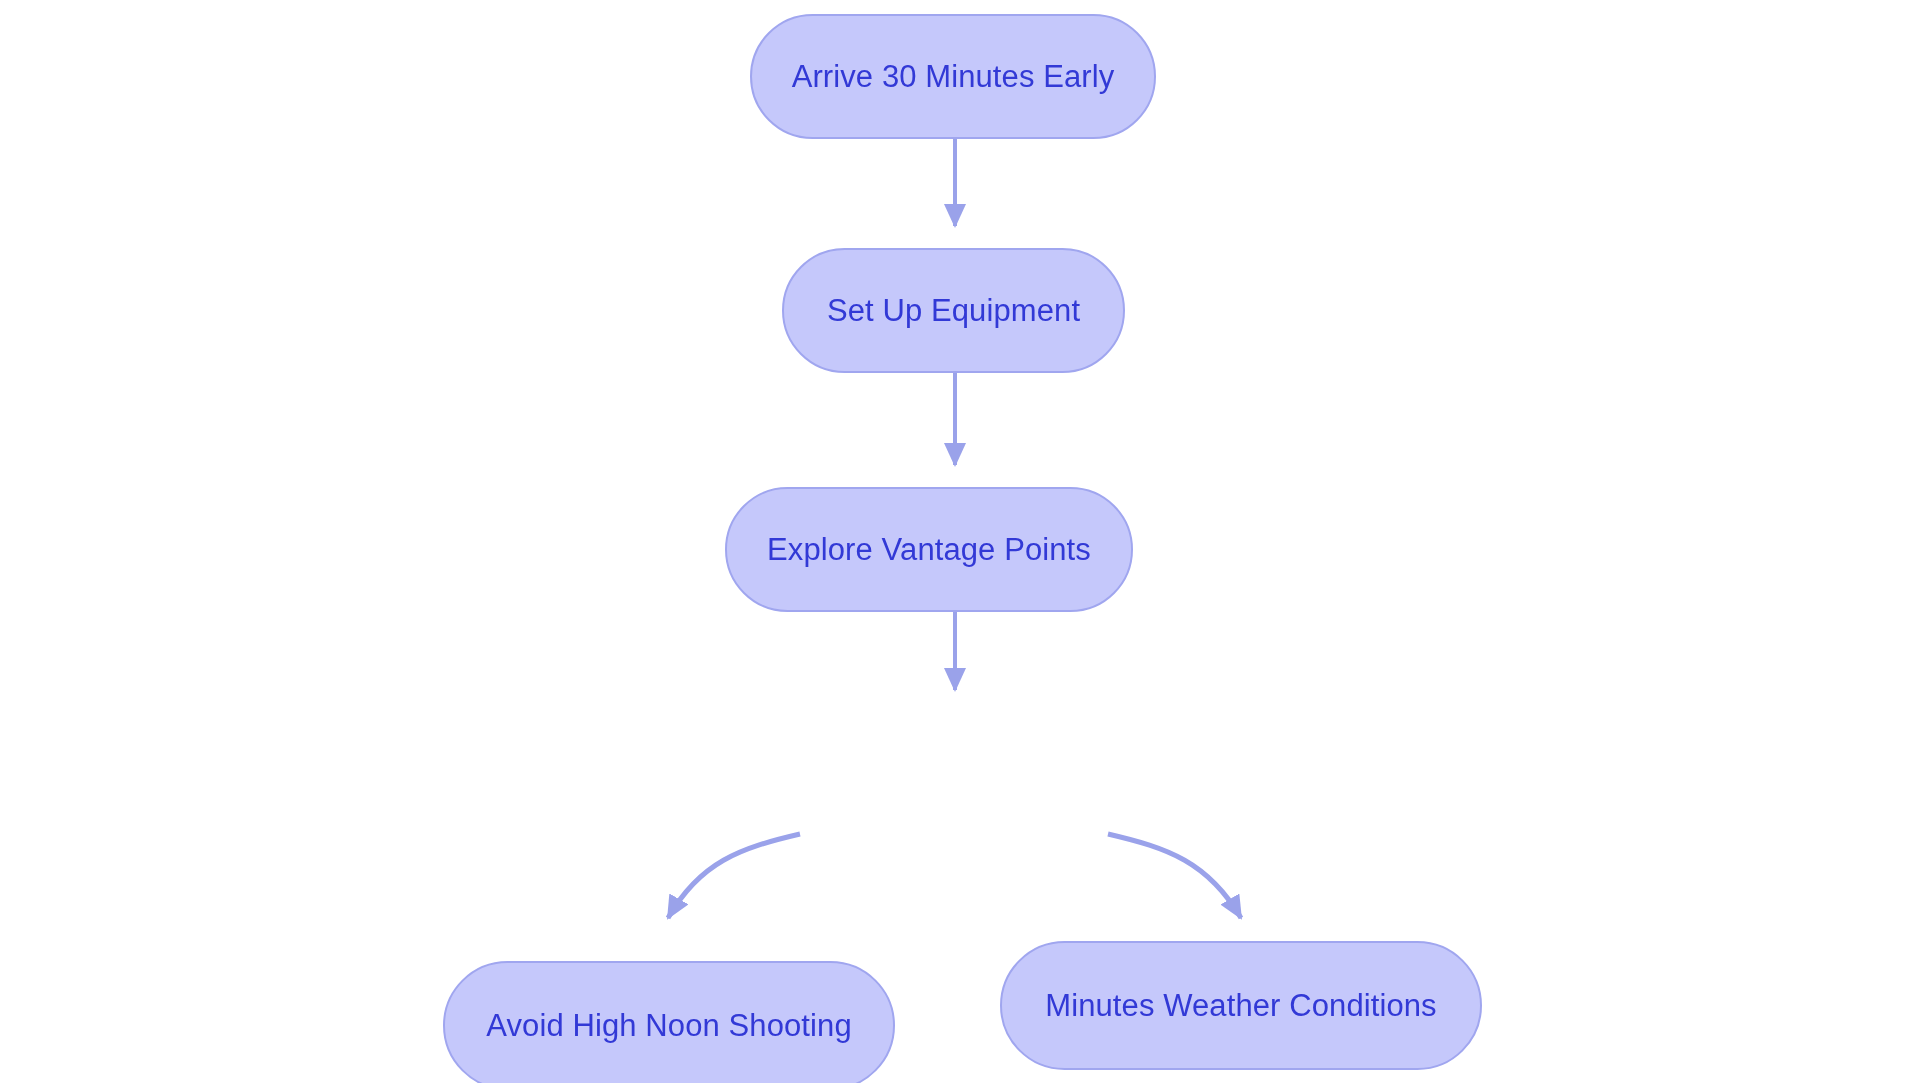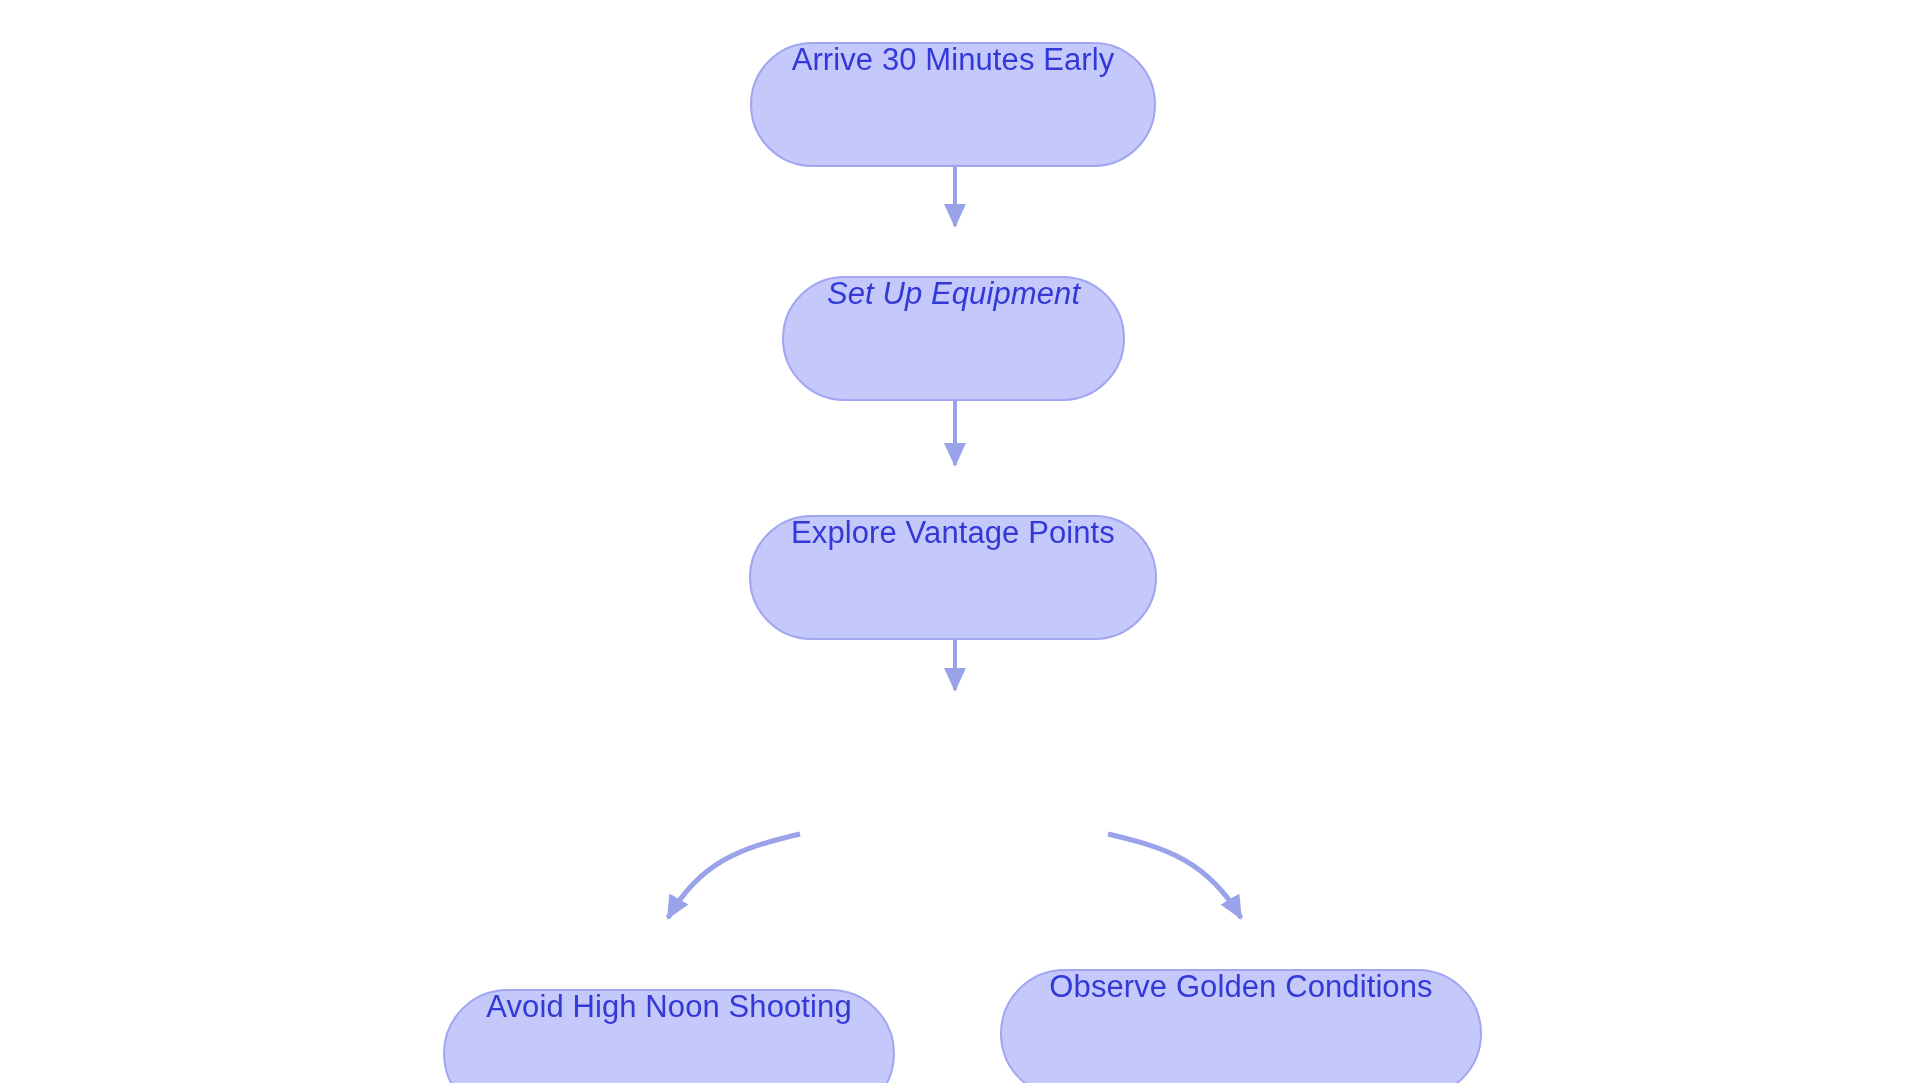--- a/index.html
+++ b/index.html
@@ -25,41 +25,40 @@
     left: 0;
     top: 0;
     width: 1920px;
     height: 1083px;
     pointer-events: none;
   }
   .node {
     position: absolute;
     box-sizing: border-box;
     display: flex;
-    align-items: flex-start;
+    align-items: center;
     justify-content: center;
     background: #c5c8fb;
     border: 2px solid #a0a6ef;
     border-radius: 999px;
     color: #3239d6;
     font-size: 31px;
     font-weight: 400;
     letter-spacing: 0.1px;
     white-space: nowrap;
     line-height: 1;
-    margin-top: 28px;
   }
   .node-label {
     display: block;
     color: #3239d6;
   }
   
   #node-arrive   { left: 750px;  top: 14px;  width: 406px; height: 125px; }
-  #node-setup    { left: 782px;  top: 248px; width: 343px; height: 125px; font-style: italic; }
-  #node-explore  { left: 749px;  top: 487px; width: 408px; height: 125px; }
+  #node-setup    { left: 782px;  top: 248px; width: 343px; height: 125px; }
+  #node-explore  { left: 725px;  top: 487px; width: 408px; height: 125px; }
   #node-golden   { left: 729px;  top: 709px; width: 450px; height: 125px; }
   #node-noon     { left: 443px;  top: 961px; width: 452px; height: 129px; }
   #node-weather  { left: 1000px; top: 941px; width: 482px; height: 129px; }
 </style>
 </head>
 <body>
 
 <div id="diagram-canvas">
 
   <svg id="edge-layer" viewBox="0 0 1920 1083" width="1920" height="1083" xmlns="http://www.w3.org/2000/svg">
@@ -94,16 +93,16 @@
   <div class="node" id="node-explore">
     <span class="node-label">Explore Vantage Points</span>
   </div>
 
 
   <div class="node" id="node-noon">
     <span class="node-label">Avoid High Noon Shooting</span>
   </div>
 
   <div class="node" id="node-weather">
-    <span class="node-label">Observe Golden Conditions</span>
+    <span class="node-label">Minutes Weather Conditions</span>
   </div>
 
 </div>
 
 </body></html>

